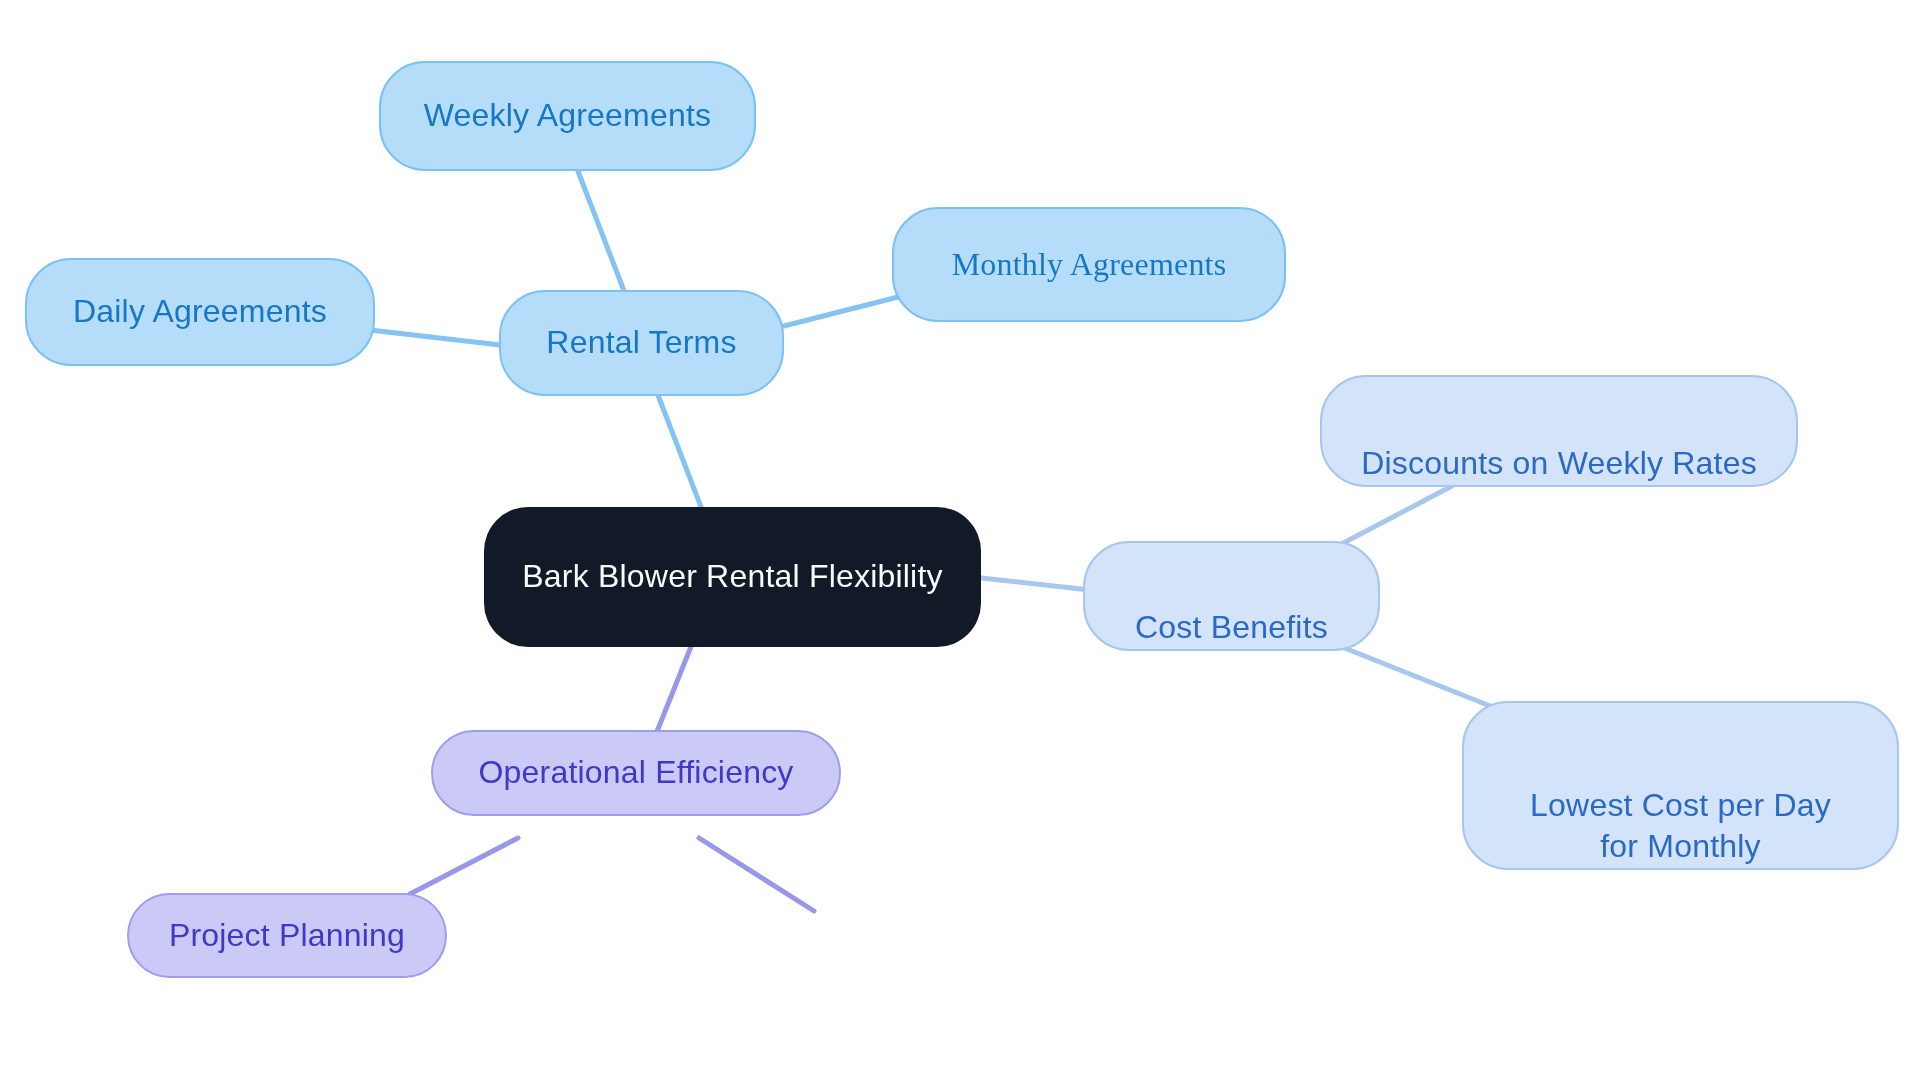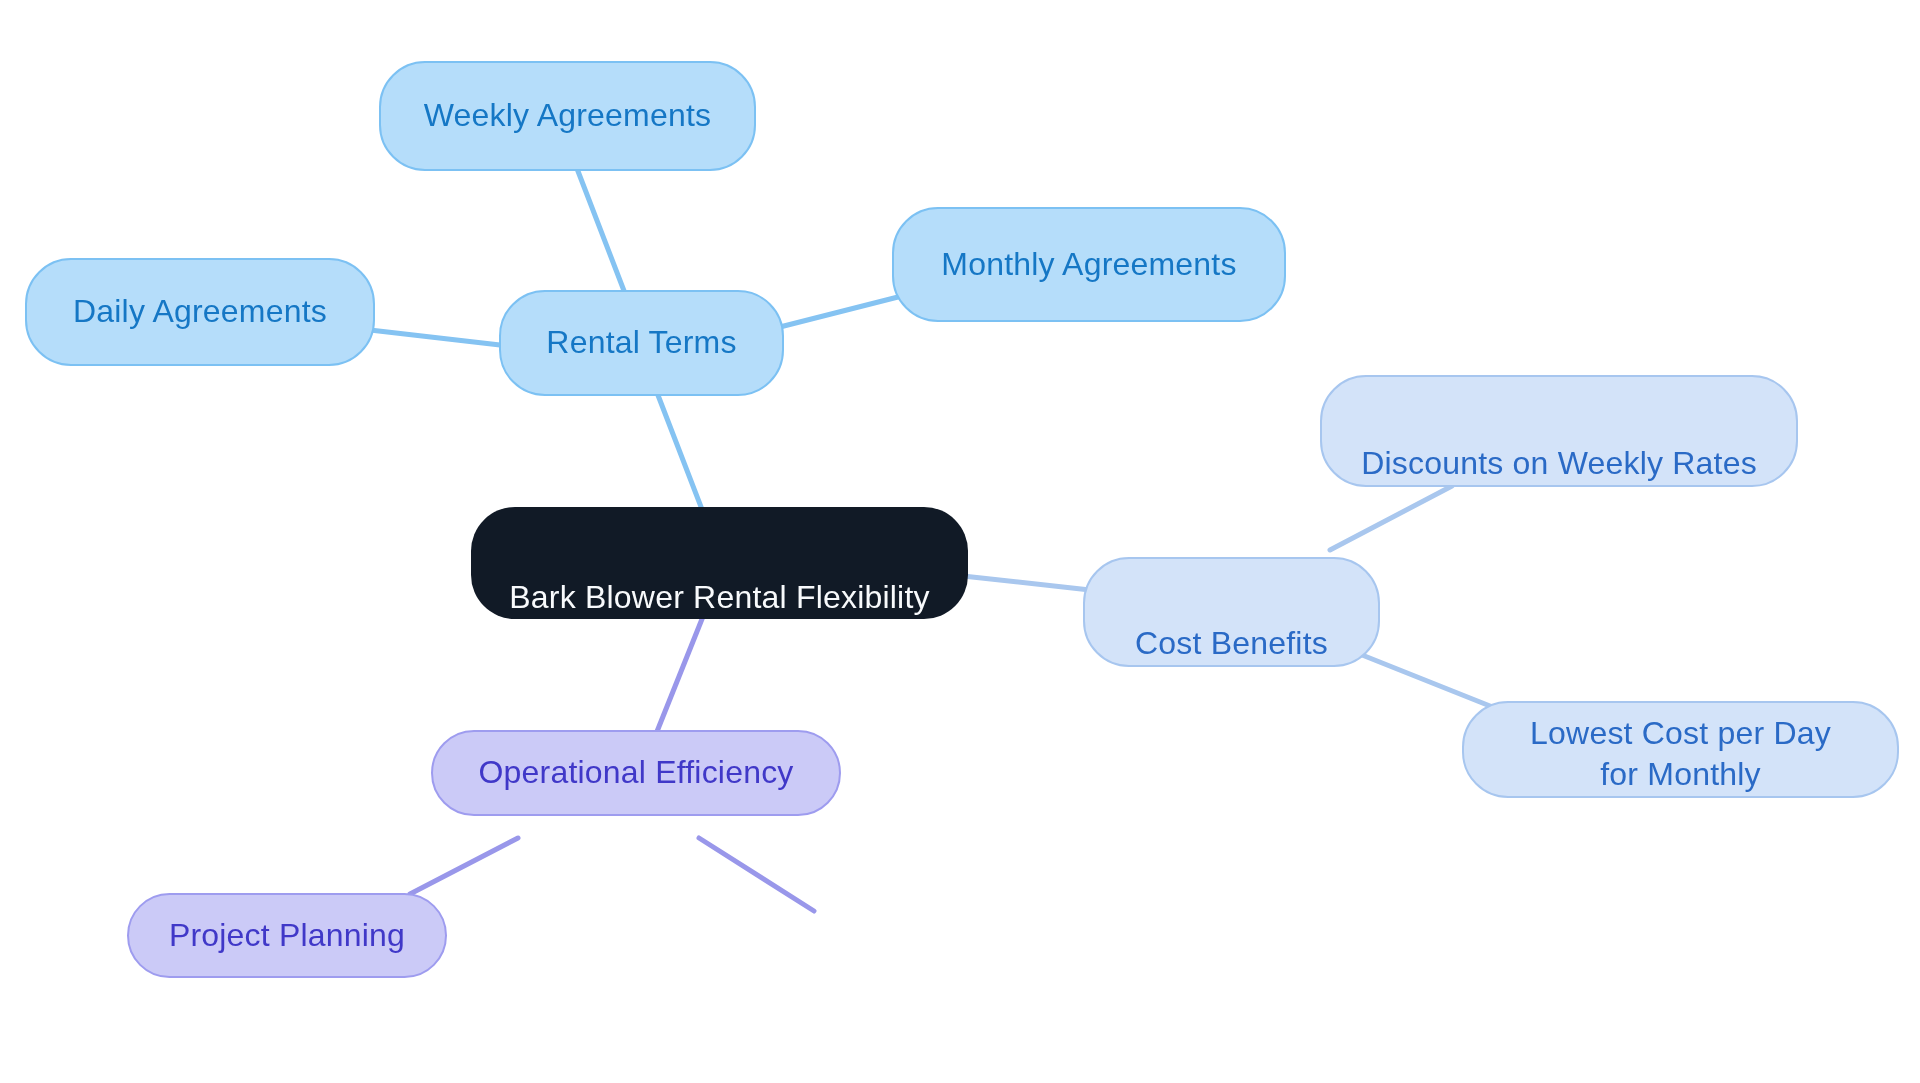--- a/index.html
+++ b/index.html
@@ -19,28 +19,28 @@
     display:flex;align-items:center;justify-content:center;
     text-align:center;border-radius:46px;font-size:32px;line-height:1.3;
     cursor:pointer;letter-spacing:0.2px;
   }
   .node.sky{background:var(--sky-fill);border:2px solid var(--sky-border);color:var(--sky-text);}
   .node.pale{background:var(--pale-fill);border:2px solid var(--pale-border);color:var(--pale-text);align-items:flex-end;}
   .node.lavender{background:var(--lavender-fill);border:2px solid var(--lavender-border);color:var(--lavender-text);}
   .node.central{background:var(--central-fill);border:none;color:var(--central-text);border-radius:44px;}
 
   
-  .n-central {left:471px;top:507px;width:497px;height:112px;align-items:flex-end;}
+  .n-central {left:484px;top:507px;width:497px;height:140px;}
   .n-rental  {left:499px;top:290px;width:285px;height:106px;}
   .n-weekly  {left:379px;top:61px;width:377px;height:110px;}
-  .n-monthly {left:892px;top:207px;width:394px;height:115px;}
+  .n-monthly {left:892px;top:207px;width:394px;height:115px;font-family:Liberation Serif, serif;}
   .n-daily   {left:25px;top:258px;width:350px;height:108px;}
-  .n-cost    {left:1083px;top:541px;width:297px;height:110px;margin-top:16px;}
+  .n-cost    {left:1083px;top:541px;width:297px;height:110px;}
   .n-discounts{left:1320px;top:375px;width:478px;height:112px;}
-  .n-lowest  {left:1462px;top:701px;width:437px;height:97px;padding:0 44px;}
+  .n-lowest  {left:1462px;top:701px;width:437px;height:169px;padding:0 44px;}
   .n-opeff   {left:431px;top:730px;width:410px;height:86px;}
   .n-project {left:127px;top:893px;width:320px;height:85px;}
   .n-cashflow{left:677px;top:908px;width:433px;height:112px;}
 </style>
 </head>
 <body>
 
 <div class="canvas">
 
   <svg class="edges" viewBox="0 0 1920 1083" aria-hidden="true">

